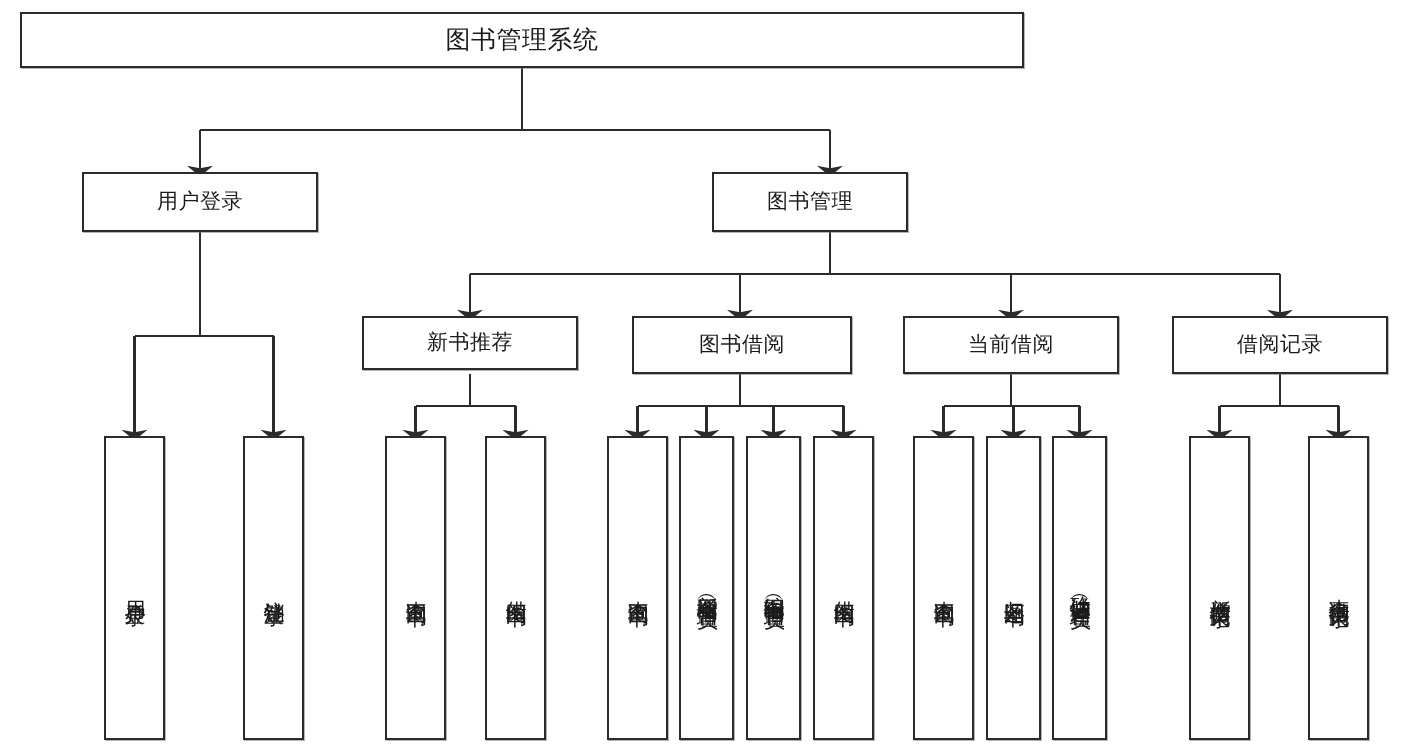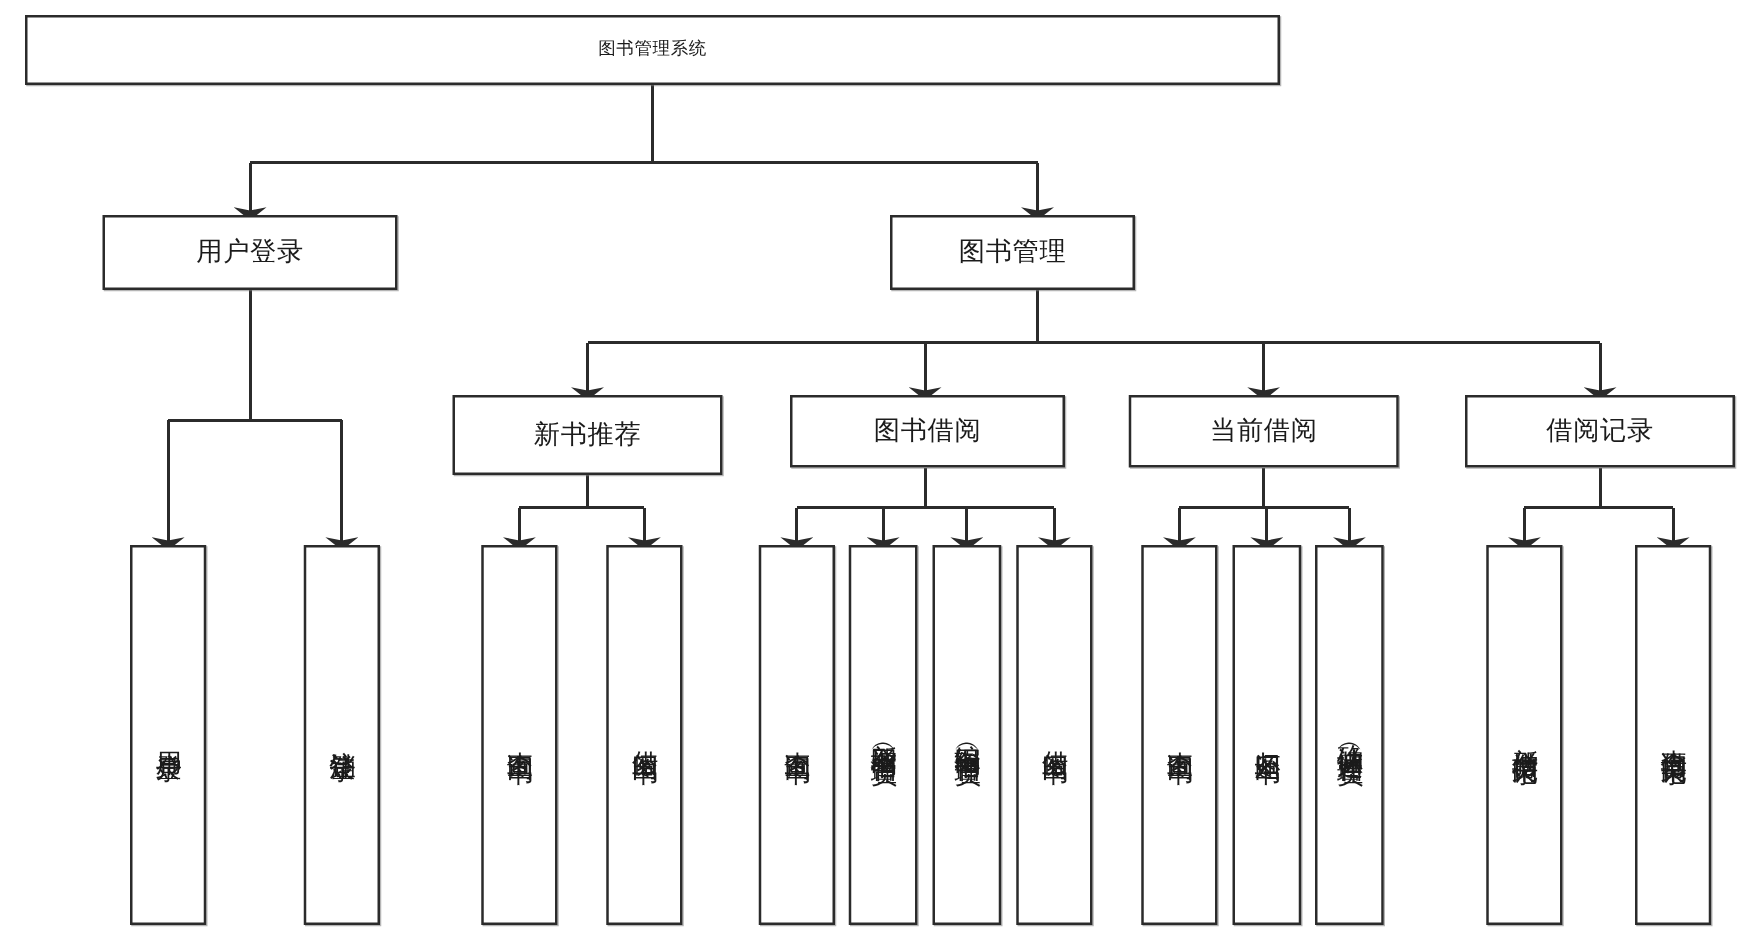--- a/index.html
+++ b/index.html
@@ -54,21 +54,21 @@
     justify-content: center;
   }
   .node.v .node-label {
     writing-mode: vertical-rl;
     text-orientation: upright;
     font-size: 21px;
     line-height: 1.30;
     letter-spacing: 2px;
     white-space: nowrap;
   }
-  .node.root .node-label { font-size: 14px; }
+  .node.root .node-label { font-size: 25px; }
 
   
   #watermark {
     position: absolute;
     right: 10px;
     bottom: 8px;
     color: #b9b9b9;
     font-size: 17px;
     letter-spacing: 0.5px;
     white-space: nowrap;
@@ -126,21 +126,21 @@
   <div id="node-layer">
       <div class="node h root" style="left: 20px; top: 12px; width: 1004px; height: 56px;">
         <span class="node-label">图书管理系统</span>
       </div>
       <div class="node h" style="left: 82px; top: 172px; width: 236px; height: 60px;">
         <span class="node-label">用户登录</span>
       </div>
       <div class="node h" style="left: 712px; top: 172px; width: 196px; height: 60px;">
         <span class="node-label">图书管理</span>
       </div>
-      <div class="node h" style="left: 362px; top: 316px; width: 216px; height: 64px;">
+      <div class="node h" style="left: 362px; top: 316px; width: 216px; height: 54px;">
         <span class="node-label">新书推荐</span>
       </div>
       <div class="node h" style="left: 632px; top: 316px; width: 220px; height: 58px;">
         <span class="node-label">图书借阅</span>
       </div>
       <div class="node h" style="left: 903px; top: 316px; width: 216px; height: 58px;">
         <span class="node-label">当前借阅</span>
       </div>
       <div class="node h" style="left: 1172px; top: 316px; width: 216px; height: 58px;">
         <span class="node-label">借阅记录</span>

